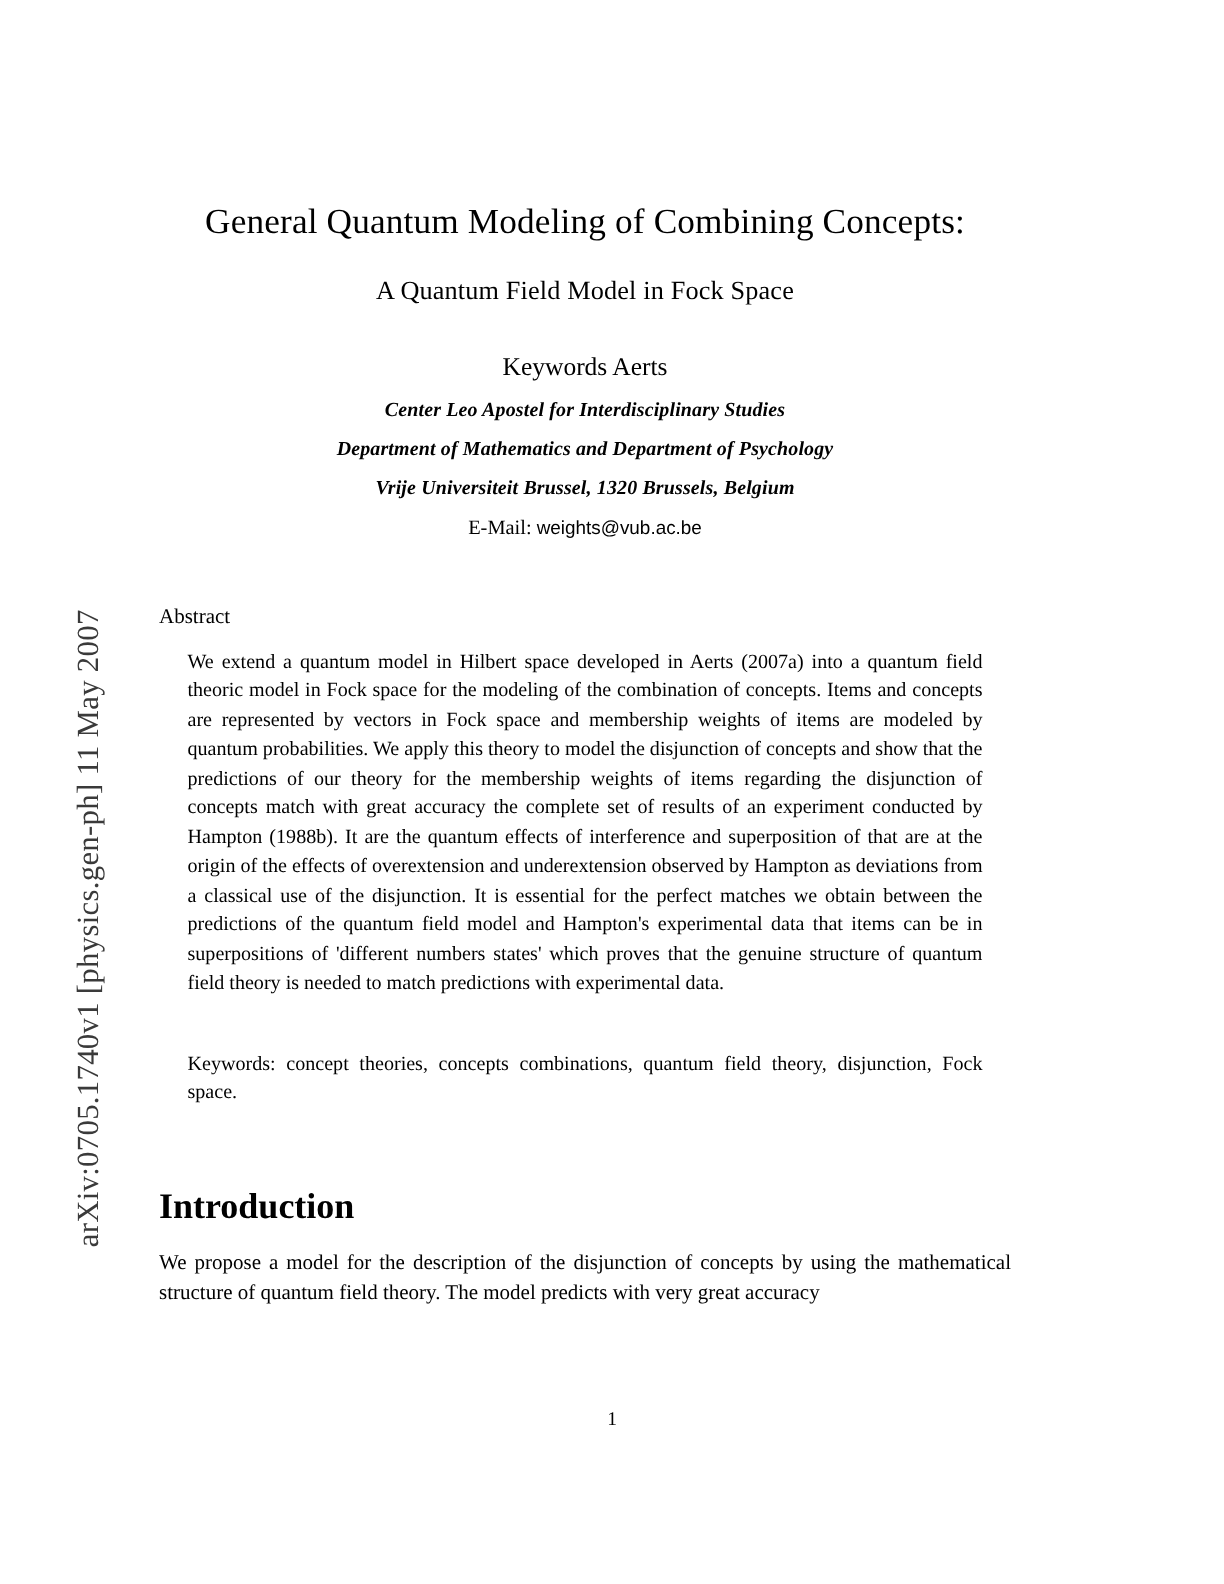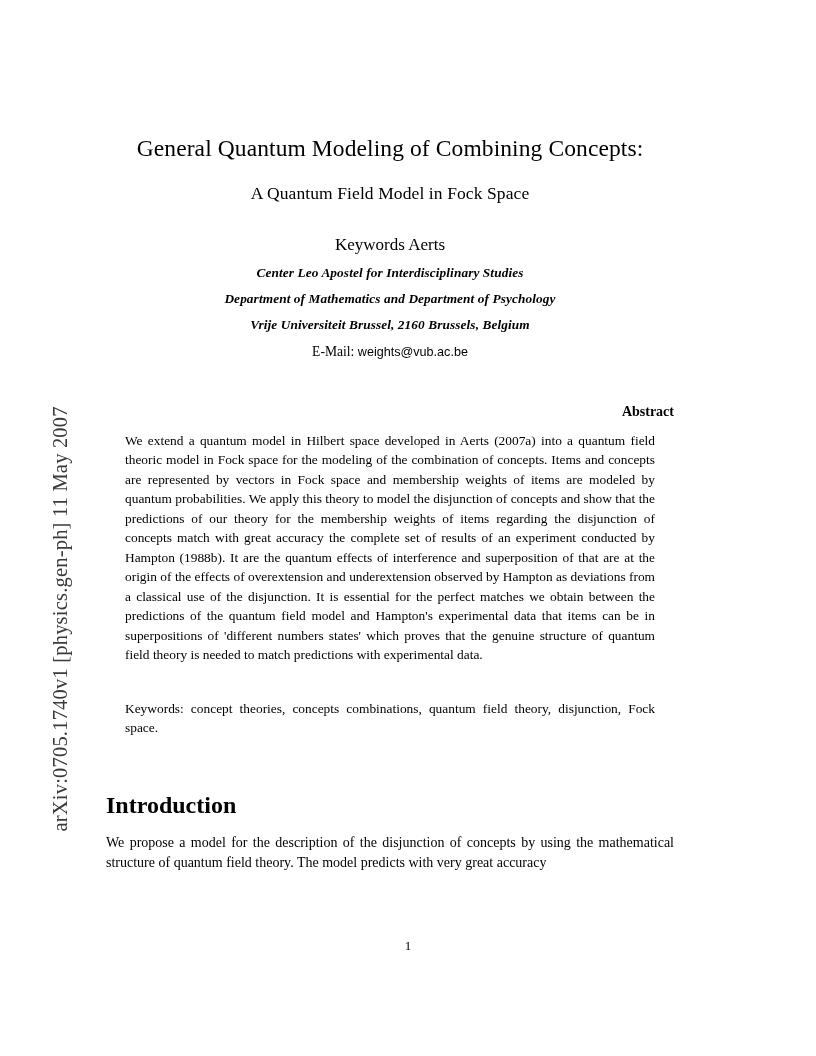--- a/index.html
+++ b/index.html
@@ -77,22 +77,22 @@
     font-size: 13.6px;
     text-align: center;
     margin-top: 11px;
   }
   .email-line .addr {
     font-family: "Liberation Sans", sans-serif;
     font-size: 12.6px;
   }
 
   .abstract-head {
-    text-align: right;
-    font-weight: bold;
+    text-align: left;
+    font-weight: normal;
     font-size: 14px;
     margin-top: 44px;
   }
 
   .abstract-body {
     margin: 11px auto 0 auto;
     width: 530px;
     font-size: 13.4px;
     line-height: 1.455;
     text-align: justify;
@@ -142,21 +142,21 @@
   <div class="content">
 
     <h1 class="title">General Quantum Modeling of Combining Concepts:</h1>
 
     <div class="subtitle">A Quantum Field Model in Fock Space</div>
 
     <div class="author">Keywords Aerts</div>
 
     <div class="affil">Center Leo Apostel for Interdisciplinary Studies</div>
     <div class="affil">Department of Mathematics and Department of Psychology</div>
-    <div class="affil">Vrije Universiteit Brussel, 2160 Brussels, Belgium</div>
+    <div class="affil">Vrije Universiteit Brussel, 1320 Brussels, Belgium</div>
 
     <div class="email-line">
       <span>E-Mail:</span>
       <span class="addr">weights@vub.ac.be</span>
     </div>
 
     <div class="abstract-head">Abstract</div>
 
     <div class="abstract-body">We extend a quantum model in Hilbert space developed in Aerts (2007a) into a quantum field theoric model in Fock space for the modeling of the combination of concepts. Items and concepts are represented by vectors in Fock space and membership weights of items are modeled by quantum probabilities. We apply this theory to model the disjunction of concepts and show that the predictions of our theory for the membership weights of items regarding the disjunction of concepts match with great accuracy the complete set of results of an experiment conducted by Hampton (1988b). It are the quantum effects of interference and superposition of that are at the origin of the effects of overextension and underextension observed by Hampton as deviations from a classical use of the disjunction. It is essential for the perfect matches we obtain between the predictions of the quantum field model and Hampton's experimental data that items can be in superpositions of 'different numbers states' which proves that the genuine structure of quantum field theory is needed to match predictions with experimental data.</div>
 

